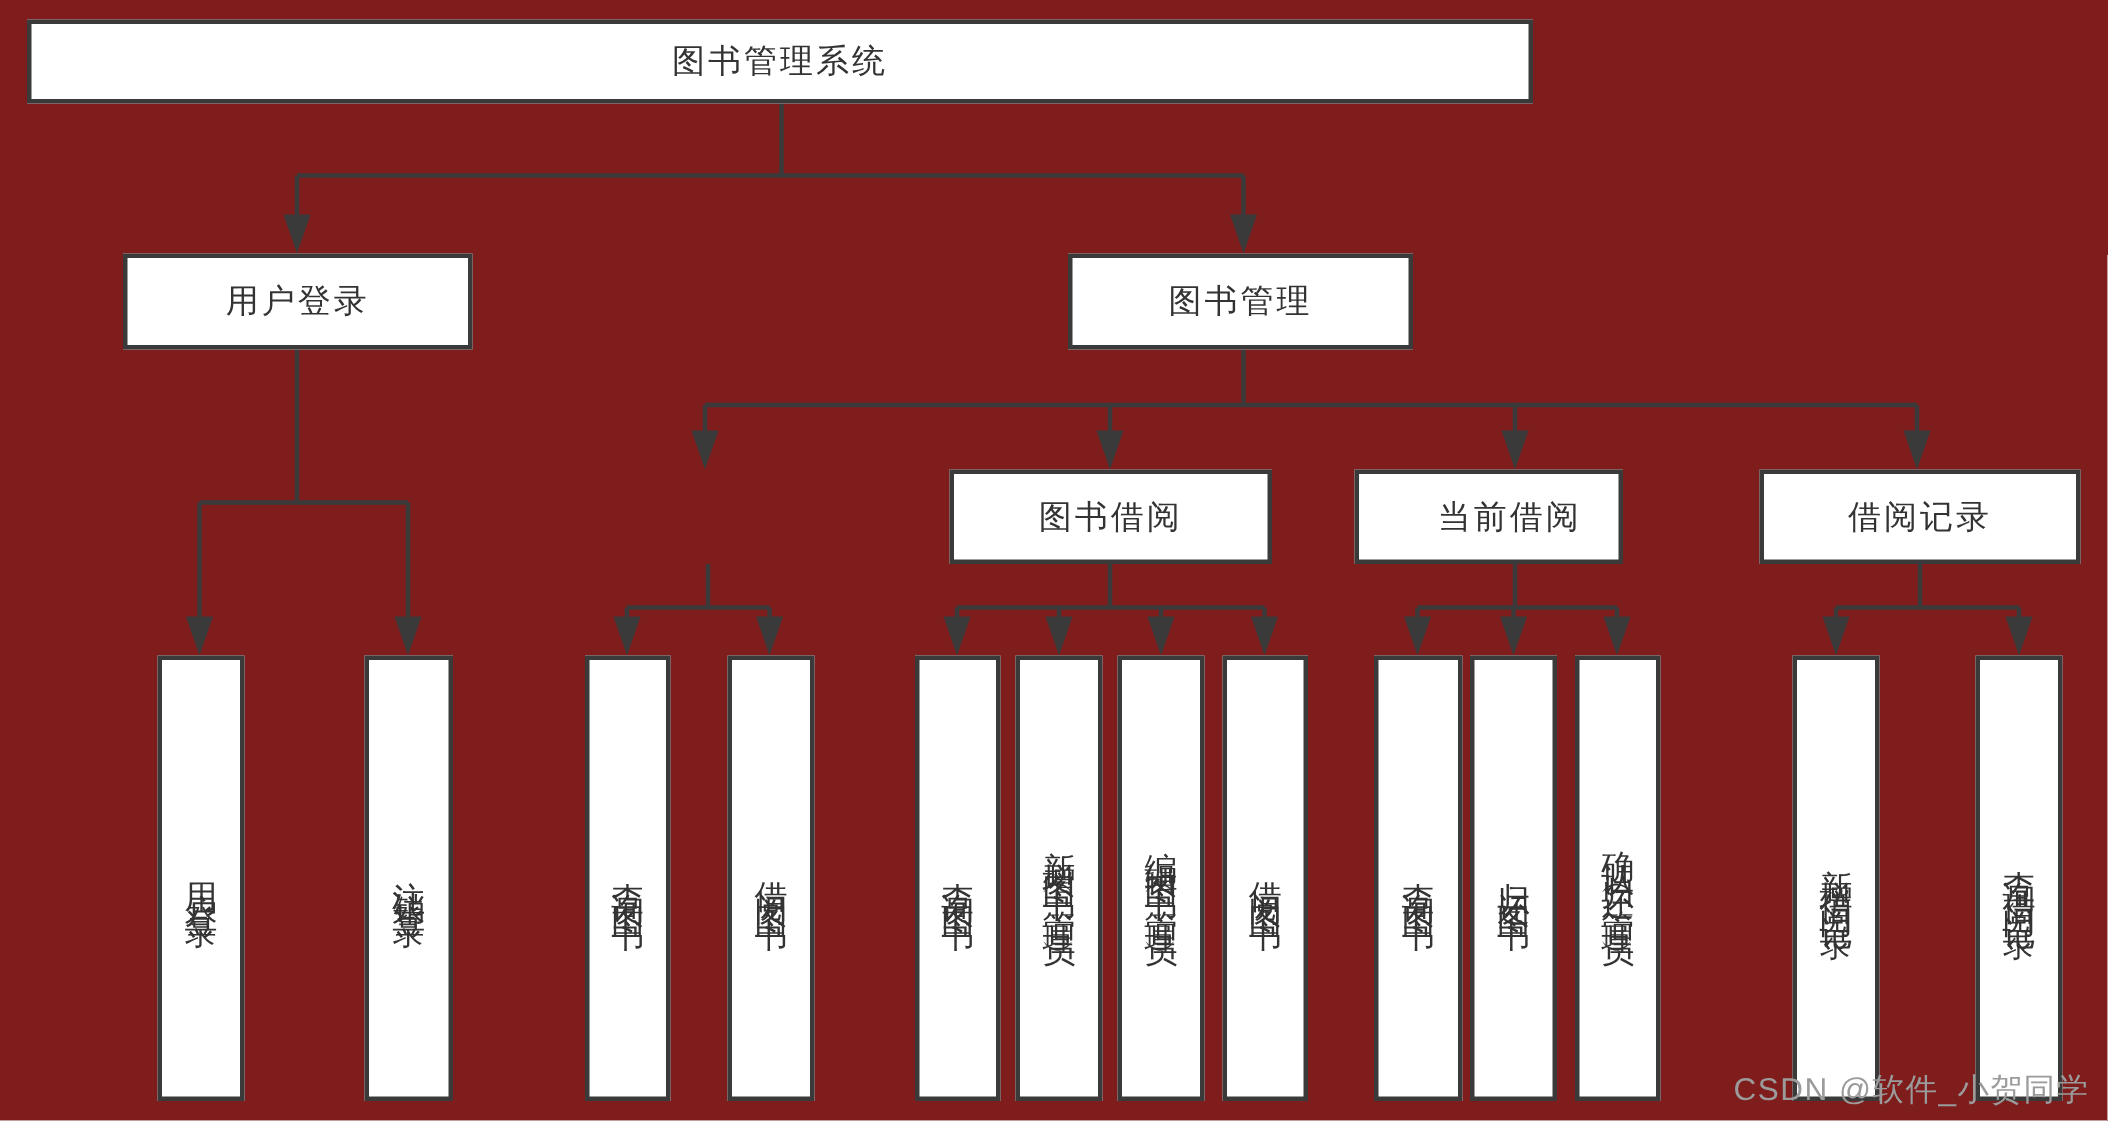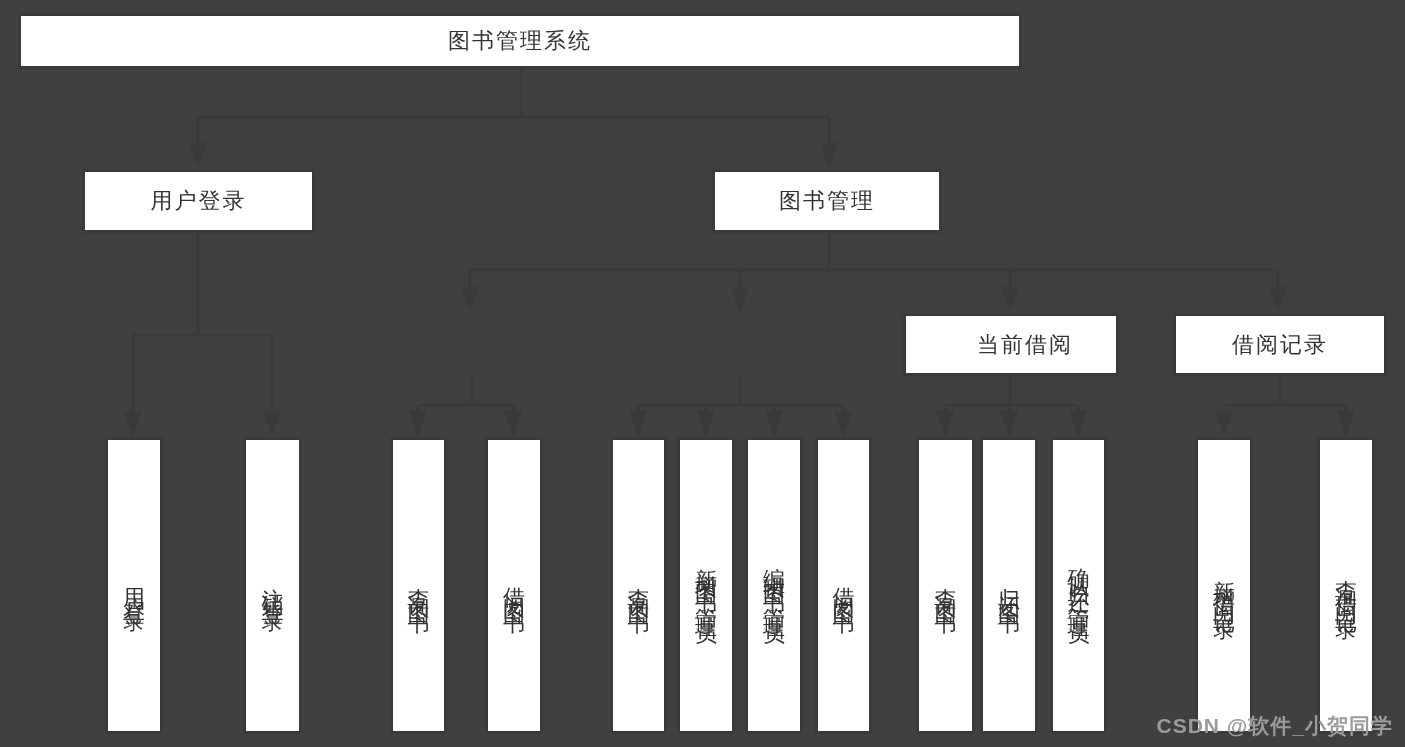--- a/index.html
+++ b/index.html
@@ -6,21 +6,21 @@
   html, body {
     margin: 0;
     padding: 0;
     background: #ffffff;
     font-family: "Liberation Sans", "DejaVu Sans", sans-serif;
   }
   #canvas {
     position: relative;
     width: 1405px;
     height: 747px;
-    background: #404040;
+    background: #7f1d1d;
     overflow: hidden;
   }
   #connectors {
     position: absolute;
     left: 0;
     top: 0;
   }
   .node {
     position: absolute;
     box-sizing: border-box;
@@ -44,21 +44,21 @@
     line-height: 1;
     font-size: 22px;
     color: #333333;
   }
   
   .n-root    { left: 18px;  top: 13px;  width: 1004px; height: 56px; }
   .n-login   { left: 82px;  top: 169px; width: 233px;  height: 64px; }
   .n-mgmt    { left: 712px; top: 169px; width: 230px;  height: 64px; }
   .n-newbook { left: 362px; top: 313px; width: 221px;  height: 63px; }
   .n-borrow  { left: 633px; top: 313px; width: 215px;  height: 63px; }
-  .n-current { left: 903px; top: 313px; width: 216px;  height: 63px; padding-left: 28px; }
+  .n-current { left: 903px; top: 313px; width: 179px;  height: 63px; padding-left: 28px; }
   .n-records { left: 1173px;top: 313px; width: 214px;  height: 63px; }
   .leaf      { top: 437px;  height: 297px; }
   .l-1  { left: 105px;  width: 58px; }
   .l-2  { left: 243px;  width: 59px; }
   .l-3  { left: 390px;  width: 57px; }
   .l-4  { left: 485px;  width: 58px; }
   .l-5  { left: 610px;  width: 57px; }
   .l-6  { left: 677px;  width: 58px; }
   .l-7  { left: 745px;  width: 58px; }
   .l-8  { left: 815px;  width: 57px; }
@@ -69,21 +69,20 @@
   .l-13 { left: 1317px; width: 58px; }
   #watermark {
     position: absolute;
     right: 12px;
     bottom: 7px;
     font-size: 21px;
     color: #9b9b9b;
     letter-spacing: 1px;
     z-index: 5;
     white-space: nowrap;
-    font-weight: bold;
   }
 </style>
 </head>
 <body>
 
 <div id="canvas">
 
   <svg id="connectors" width="1405" height="747" viewBox="0 0 1405 747" xmlns="http://www.w3.org/2000/svg">
     <g stroke="#3a3a3a" stroke-width="3" fill="none">
       <path d="M521 69 V117 M198 117 H829 M198 117 V149 M829 117 V149"></path>
@@ -115,20 +114,21 @@
       <polygon points="1215,411 1233,411 1224,437"></polygon>
       <polygon points="1337,411 1355,411 1346,437"></polygon>
     </g>
   </svg>
 
   <div class="node n-root">图书管理系统</div>
 
   <div class="node n-login">用户登录</div>
   <div class="node n-mgmt">图书管理</div>
 
+  <div class="node n-borrow">图书借阅</div>
   <div class="node n-current">当前借阅</div>
   <div class="node n-records">借阅记录</div>
 
   <div class="node leaf l-1">
     <span class="vtext">用户登录</span>
   </div>
   <div class="node leaf l-2">
     <span class="vtext">注销登录</span>
   </div>
   <div class="node leaf l-3">

